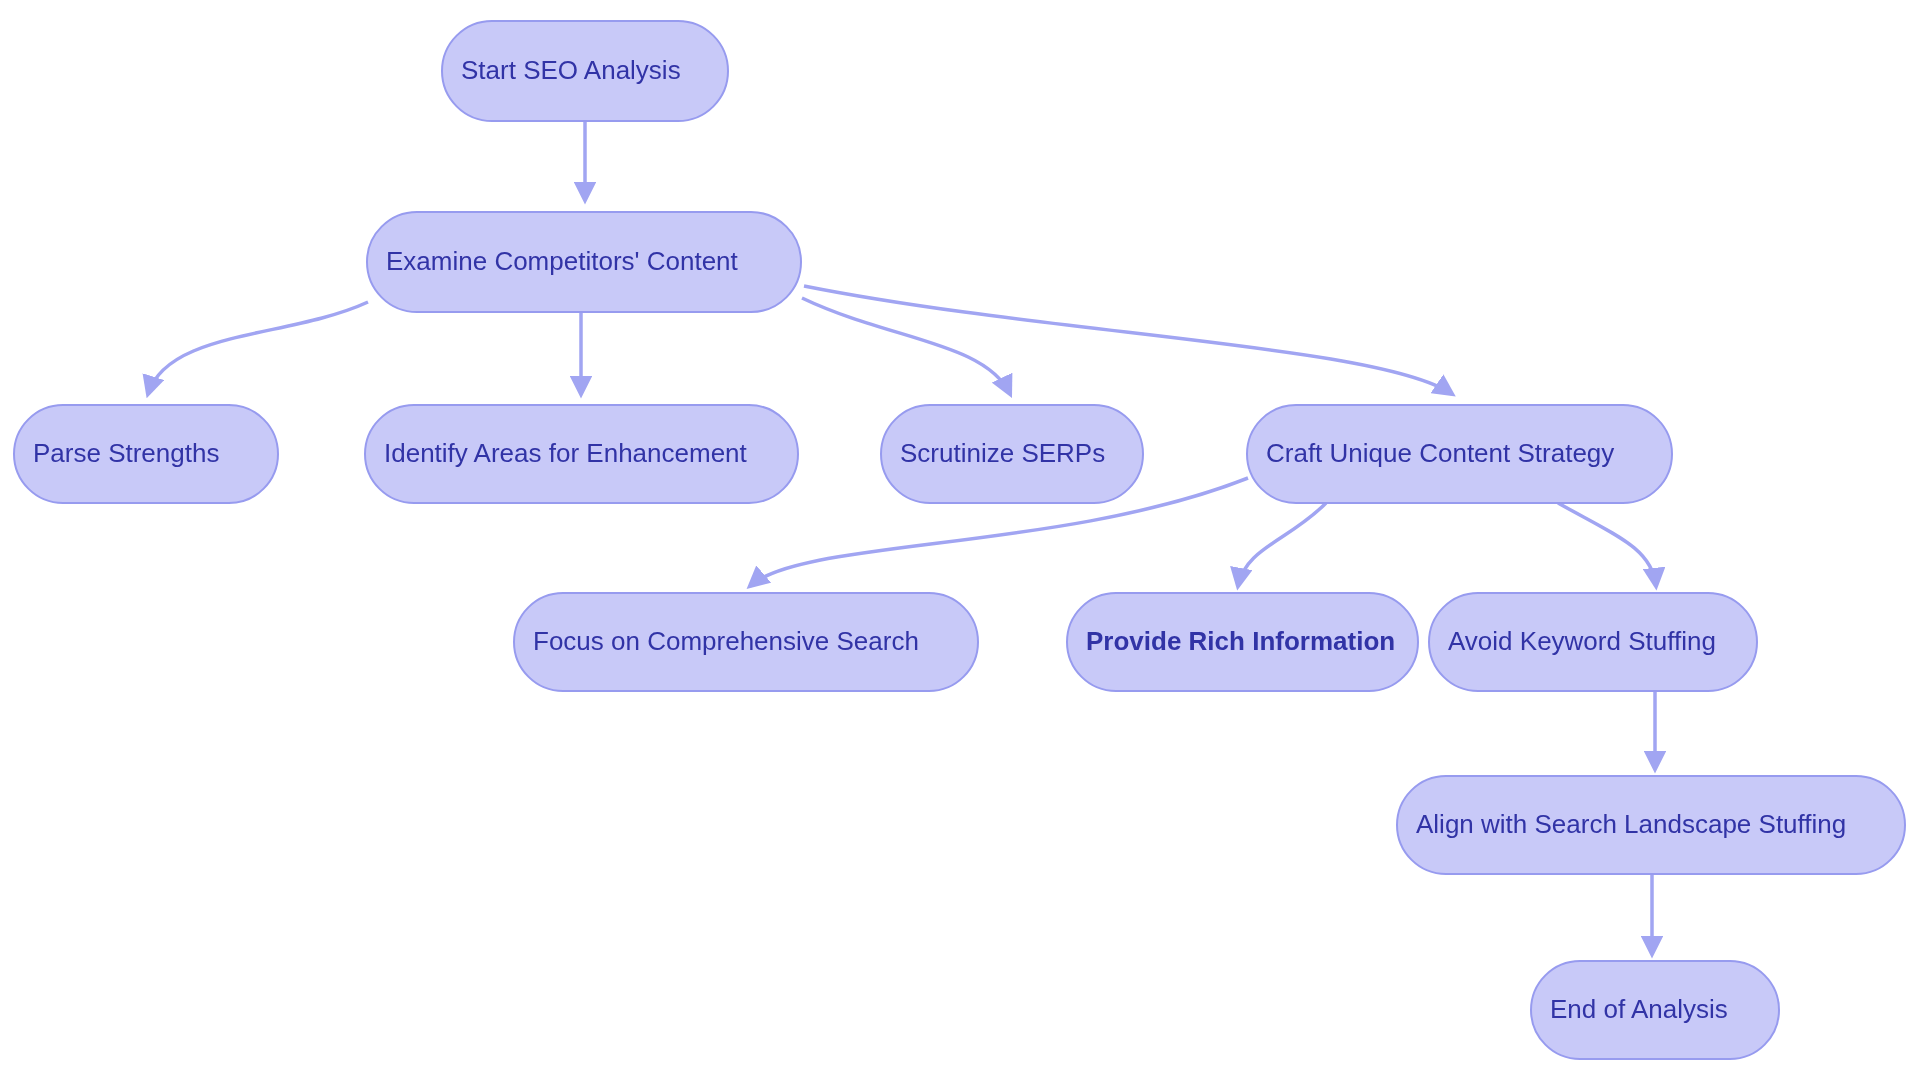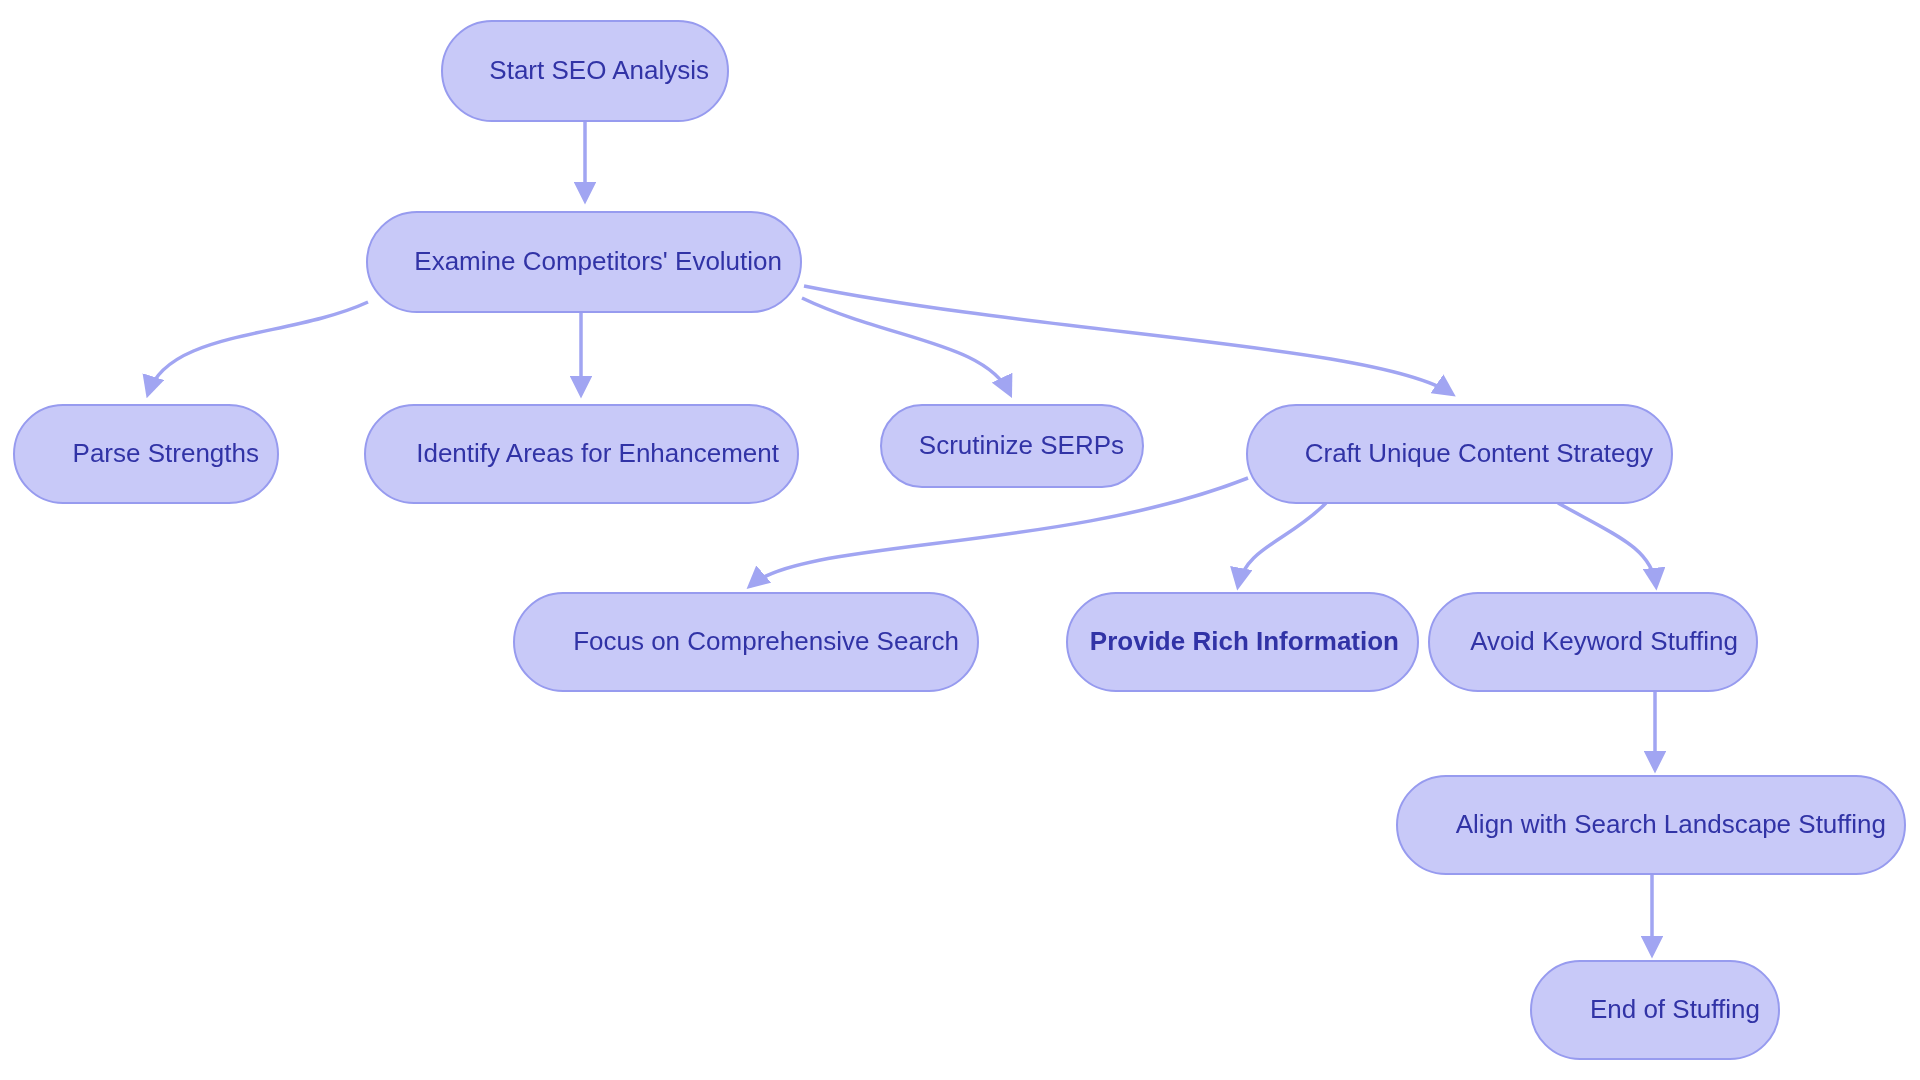--- a/index.html
+++ b/index.html
@@ -31,39 +31,39 @@
   }
   .edge {
     fill: none;
     stroke: var(--edge);
     stroke-width: 3.5;
   }
   .node {
     position: absolute;
     display: flex;
     align-items: center;
-    justify-content: flex-end;
+    justify-content: flex-start;
     background: var(--node-fill);
     border: 2px solid var(--node-border);
     border-radius: 52px;
     padding: 17px 18px;
   }
   .node-label {
     color: var(--node-text);
     font-size: 26px;
     line-height: 1.2;
     text-align: center;
     white-space: nowrap;
   }
   
   .n-start      { left: 441px;  top: 20px;  width: 288px; height: 102px; }
   .n-examine    { left: 366px;  top: 211px; width: 436px; height: 102px; }
   .n-parse      { left: 13px;   top: 404px; width: 266px; height: 100px; }
   .n-identify   { left: 364px;  top: 404px; width: 435px; height: 100px; }
-  .n-scrutinize { left: 880px;  top: 404px; width: 264px; height: 84px; }
+  .n-scrutinize { left: 880px;  top: 404px; width: 264px; height: 100px; }
   .n-craft      { left: 1246px; top: 404px; width: 427px; height: 100px; }
   .n-focus      { left: 513px;  top: 592px; width: 466px; height: 100px; }
   .n-provide    { left: 1066px; top: 592px; width: 353px; height: 100px; font-weight: bold; }
   .n-avoid      { left: 1428px; top: 592px; width: 330px; height: 100px; }
   .n-align      { left: 1396px; top: 775px; width: 510px; height: 100px; }
   .n-end        { left: 1530px; top: 960px; width: 250px; height: 100px; }
 </style>
 </head>
 <body>
 
@@ -85,21 +85,21 @@
     <path class="edge" marker-end="url(#arrowhead)" d="M 1558 503 C 1615 535, 1652 548, 1656 586"></path>
     <path class="edge" marker-end="url(#arrowhead)" d="M 1655 692 L 1655 769"></path>
     <path class="edge" marker-end="url(#arrowhead)" d="M 1652 875 L 1652 954"></path>
   </svg>
 
   <div class="node n-start">
     <span class="node-label">Start SEO Analysis</span>
   </div>
 
   <div class="node n-examine">
-    <span class="node-label">Examine Competitors' Evolution</span>
+    <span class="node-label">Examine Competitors' Content</span>
   </div>
 
   <div class="node n-parse">
     <span class="node-label">Parse Strengths</span>
   </div>
 
   <div class="node n-identify">
     <span class="node-label">Identify Areas for Enhancement</span>
   </div>
 
@@ -121,16 +121,16 @@
 
   <div class="node n-avoid">
     <span class="node-label">Avoid Keyword Stuffing</span>
   </div>
 
   <div class="node n-align">
     <span class="node-label">Align with Search Landscape Stuffing</span>
   </div>
 
   <div class="node n-end">
-    <span class="node-label">End of Stuffing</span>
+    <span class="node-label">End of Analysis</span>
   </div>
 
 </div>
 
 </body></html>

